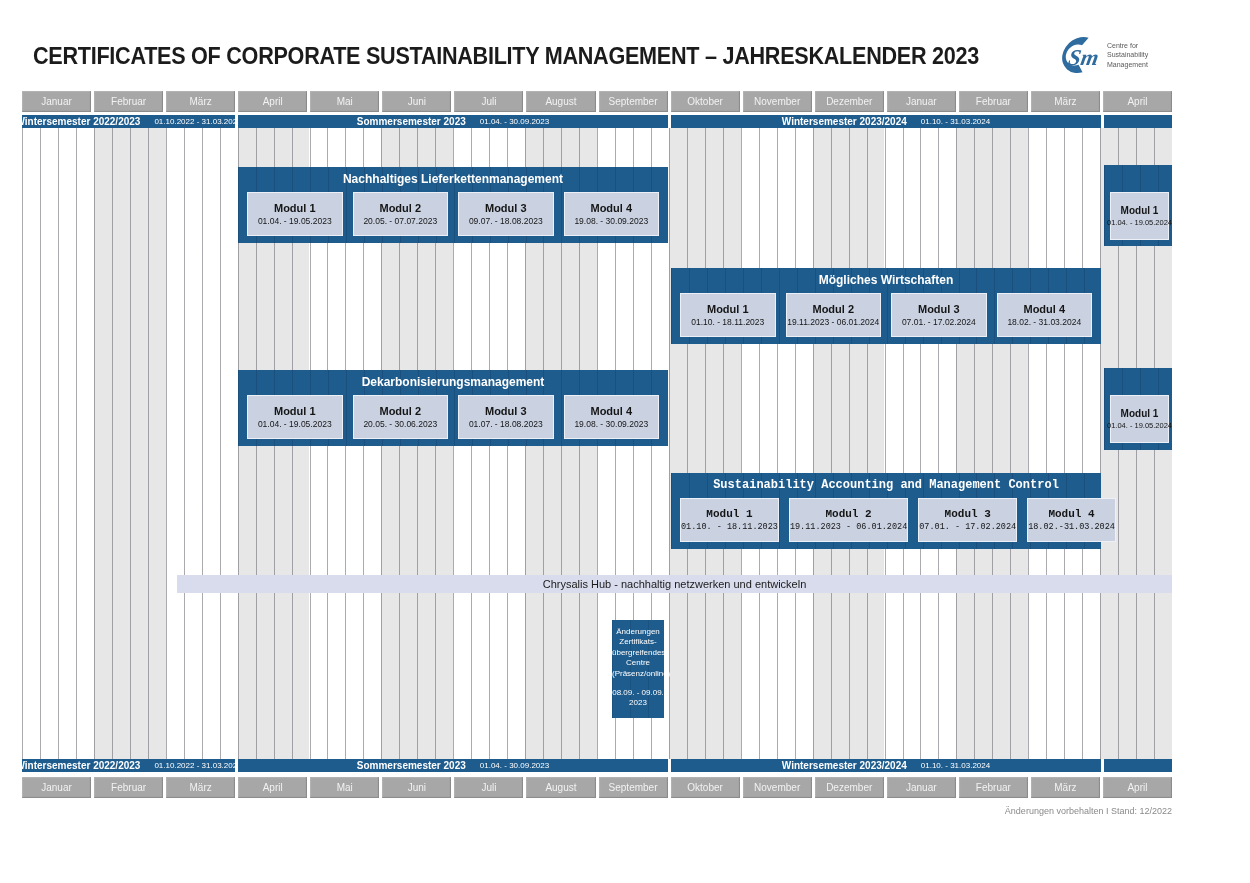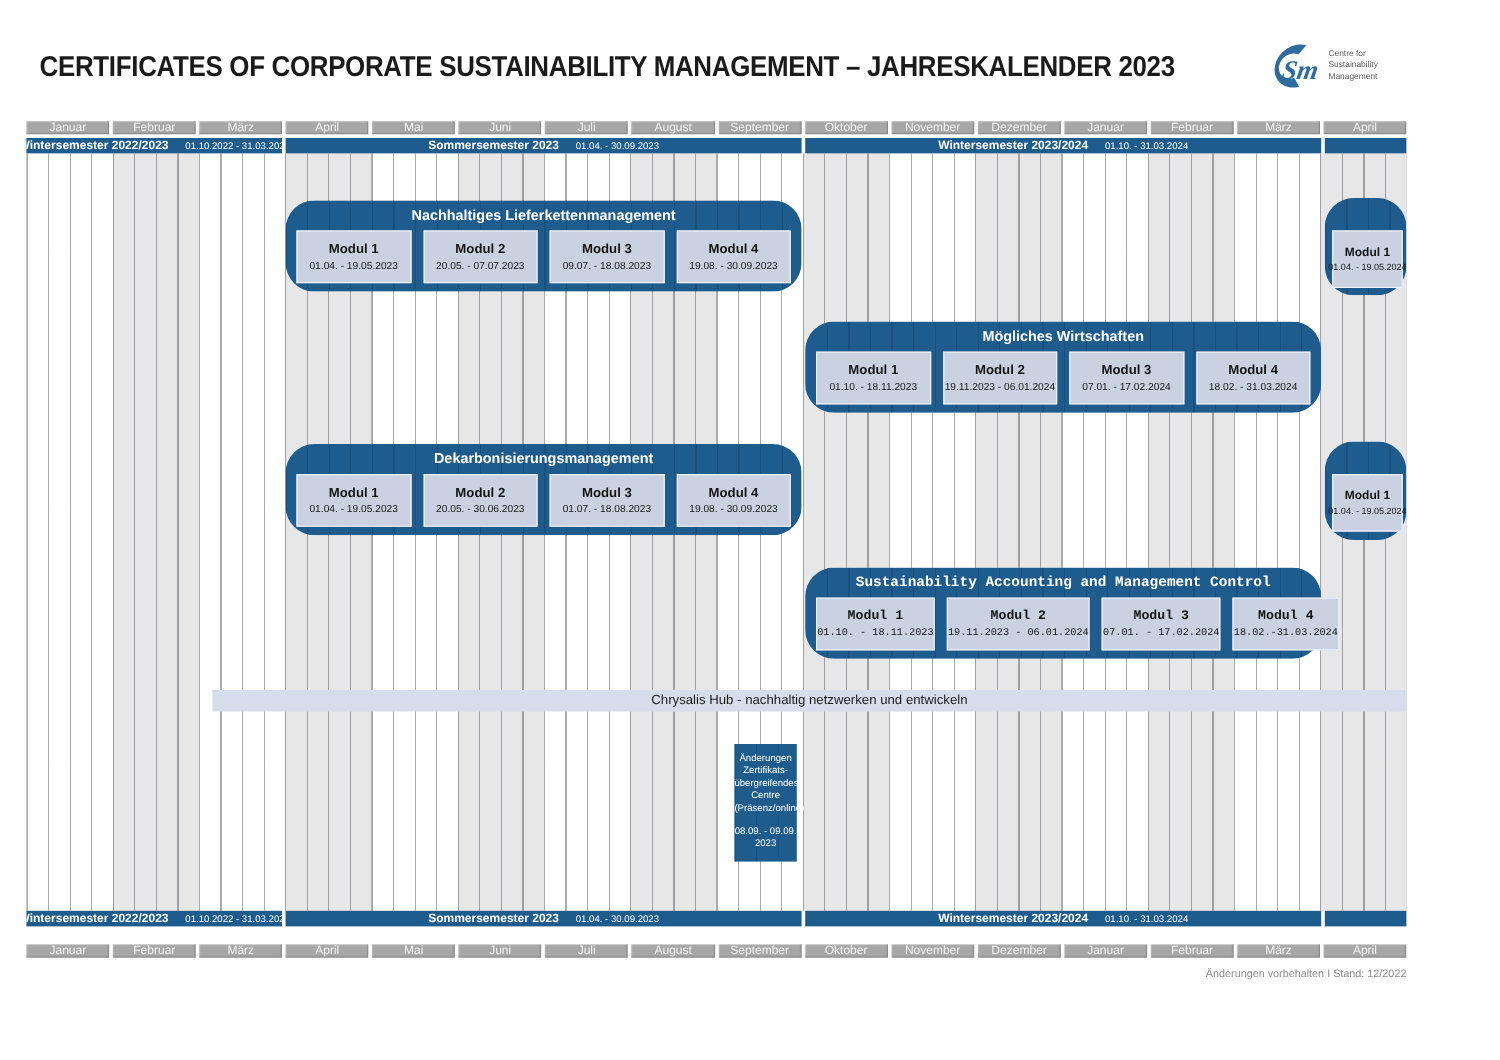--- a/index.html
+++ b/index.html
@@ -6,41 +6,41 @@
   .page{position:relative;width:1223px;height:883px;background:#fff;overflow:hidden;
         font-family:"Liberation Sans",sans-serif;}
 
   .title{position:absolute;left:33px;top:42px;font-size:24px;font-weight:bold;color:#1b1b1b;
          letter-spacing:-0.3px;white-space:nowrap;transform:scaleX(0.9);transform-origin:left center;}
 
   .logo{position:absolute;left:1053px;top:32px;display:flex;align-items:center;gap:6px;}
   .logo-mark{width:48px;height:46px;}
   .logo-text{font-size:7px;color:#5a5a5a;line-height:1.35;}
 
-  .months{position:absolute;left:22px;width:1150px;height:21px;display:flex;gap:3px;align-items:flex-end;}
+  .months{position:absolute;left:22px;width:1150px;height:21px;display:flex;gap:3px;}
   .months.top{top:91px;}
   .months.bottom{top:777px;}
   .mcell{flex:1;background:#a7a7a7;color:#f2f2f2;font-size:10px;display:flex;align-items:center;
          justify-content:center;box-shadow:inset -1px -1px 1px rgba(0,0,0,0.18),inset 1px 1px 1px rgba(255,255,255,0.15);}
 
   .sems{position:absolute;left:22px;width:1150px;height:13px;}
   .sems.top{top:115px;}
   .sems.bottom{top:759px;}
   .seg{position:absolute;top:0;height:13px;background:#1e5c8e;color:#fff;display:flex;align-items:center;
        justify-content:center;gap:14px;white-space:nowrap;overflow:hidden;}
   .seg .slabel{font-size:10px;font-weight:bold;}
   .seg .sdates{font-size:8px;}
 
   .cal-body{position:absolute;left:22px;top:128px;width:1150px;height:631px;overflow:hidden;
         background-image:
           repeating-linear-gradient(to right, rgba(100,100,110,0.55) 0 1px, transparent 1px 17.97px),
           repeating-linear-gradient(to right, #ffffff 0 71.875px, #e7e7e7 71.875px 143.75px);}
 
   .block{position:absolute;background-color:#1e5c8e;
-         background-image:repeating-linear-gradient(to right, rgba(0,10,30,0.15) 0 1px, transparent 1px 17.97px);border-radius:24px;}
+         background-image:repeating-linear-gradient(to right, rgba(0,10,30,0.15) 0 1px, transparent 1px 17.97px);}
   .block-title{margin-top:5px;text-align:center;color:#ffffff;font-weight:bold;font-size:12px;white-space:nowrap;}
   .mod-row{position:absolute;left:9px;right:9px;top:25px;height:44px;display:flex;gap:10px;}
   .module{flex:1;background:#cad2e2;border:1px solid #edf0f7;display:flex;flex-direction:column;
           align-items:center;justify-content:center;gap:2px;}
   .mname{font-size:11px;font-weight:bold;color:#151515;white-space:nowrap;}
   .mdates{font-size:8.5px;color:#151515;white-space:nowrap;}
 
   .mini{position:absolute;left:6px;top:27px;width:57px;height:46px;background:#cad2e2;border:1px solid #edf0f7;
         display:flex;flex-direction:column;align-items:center;justify-content:center;gap:2px;}
   .mini .mname{font-size:10px;}

